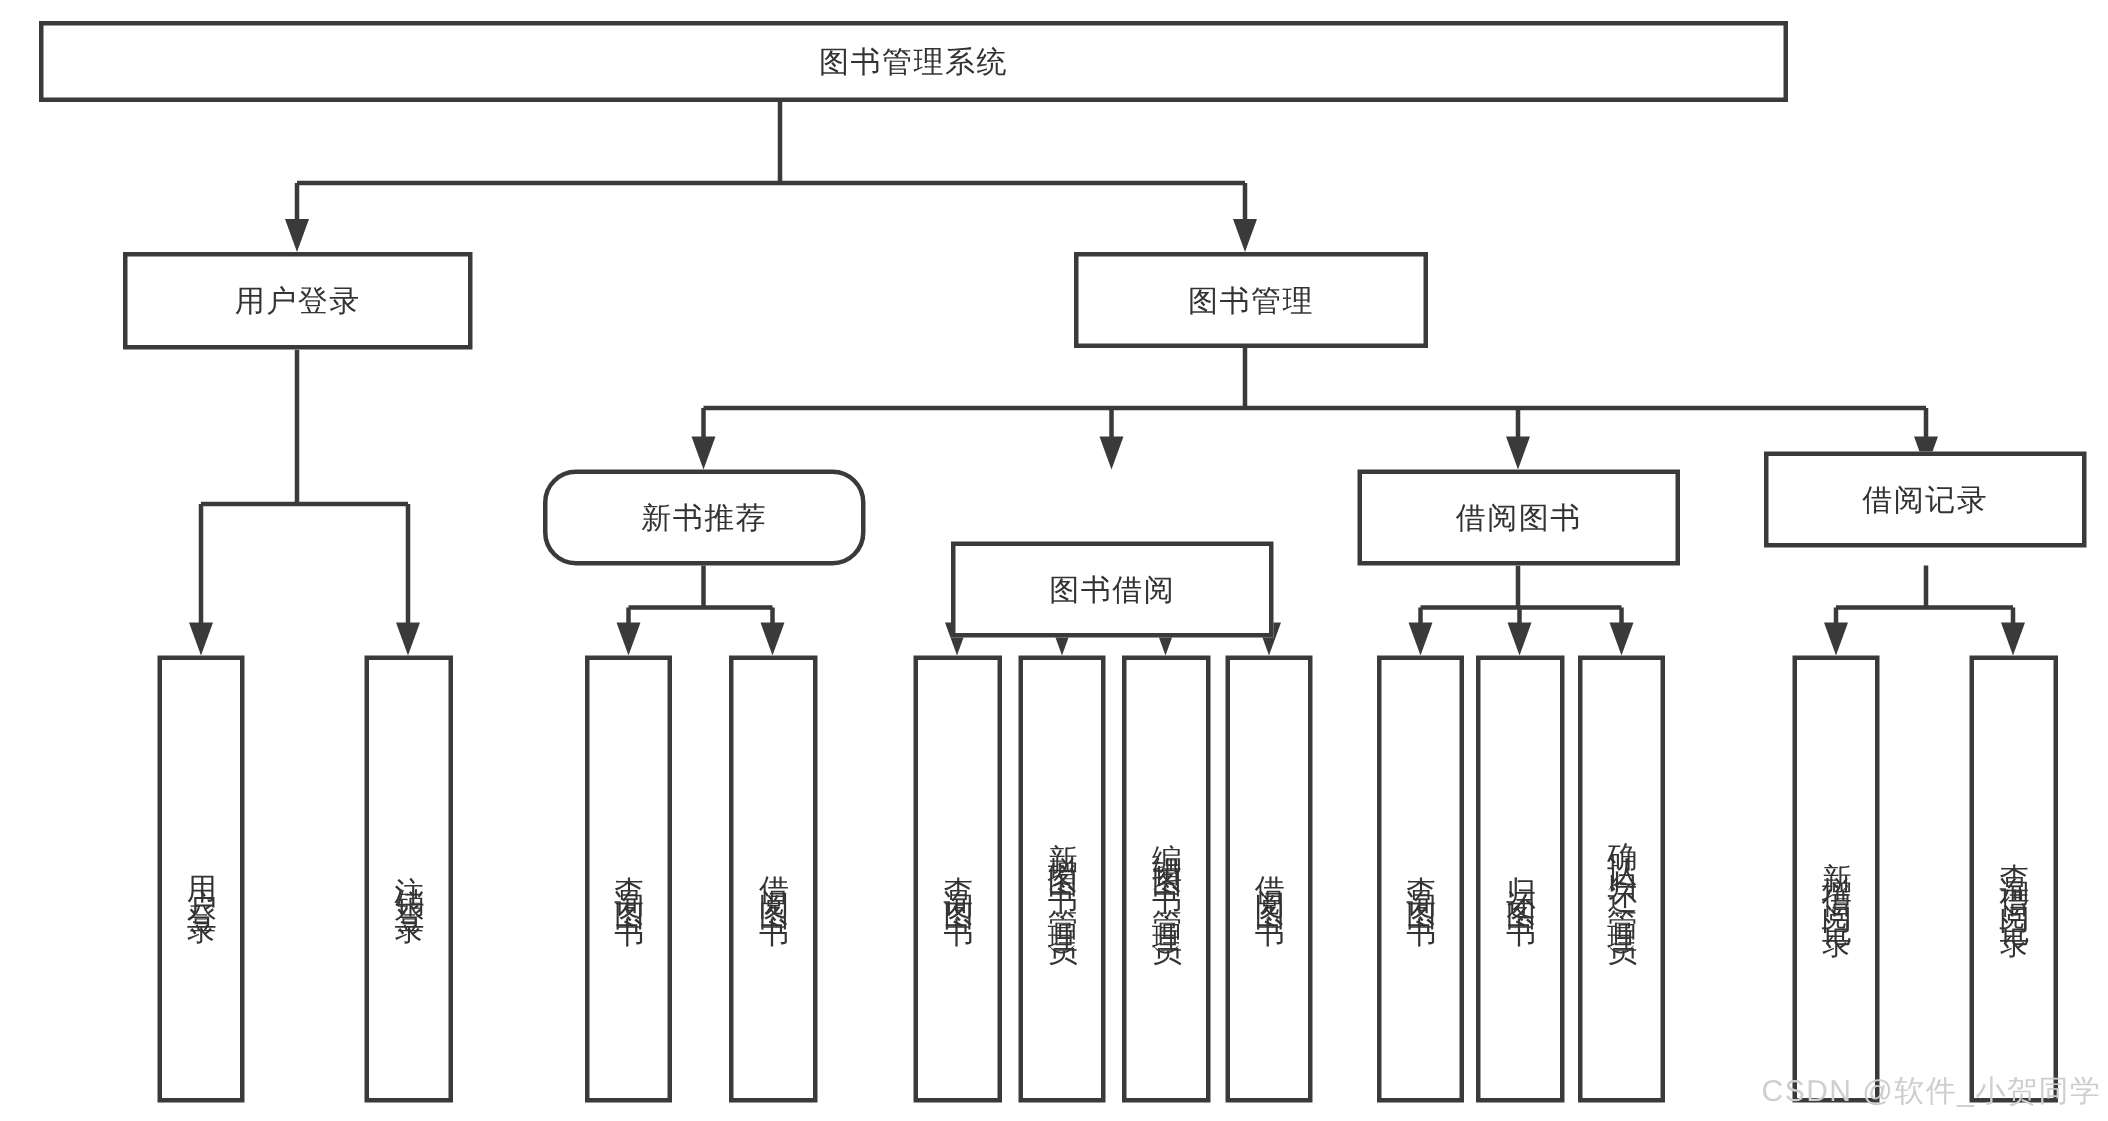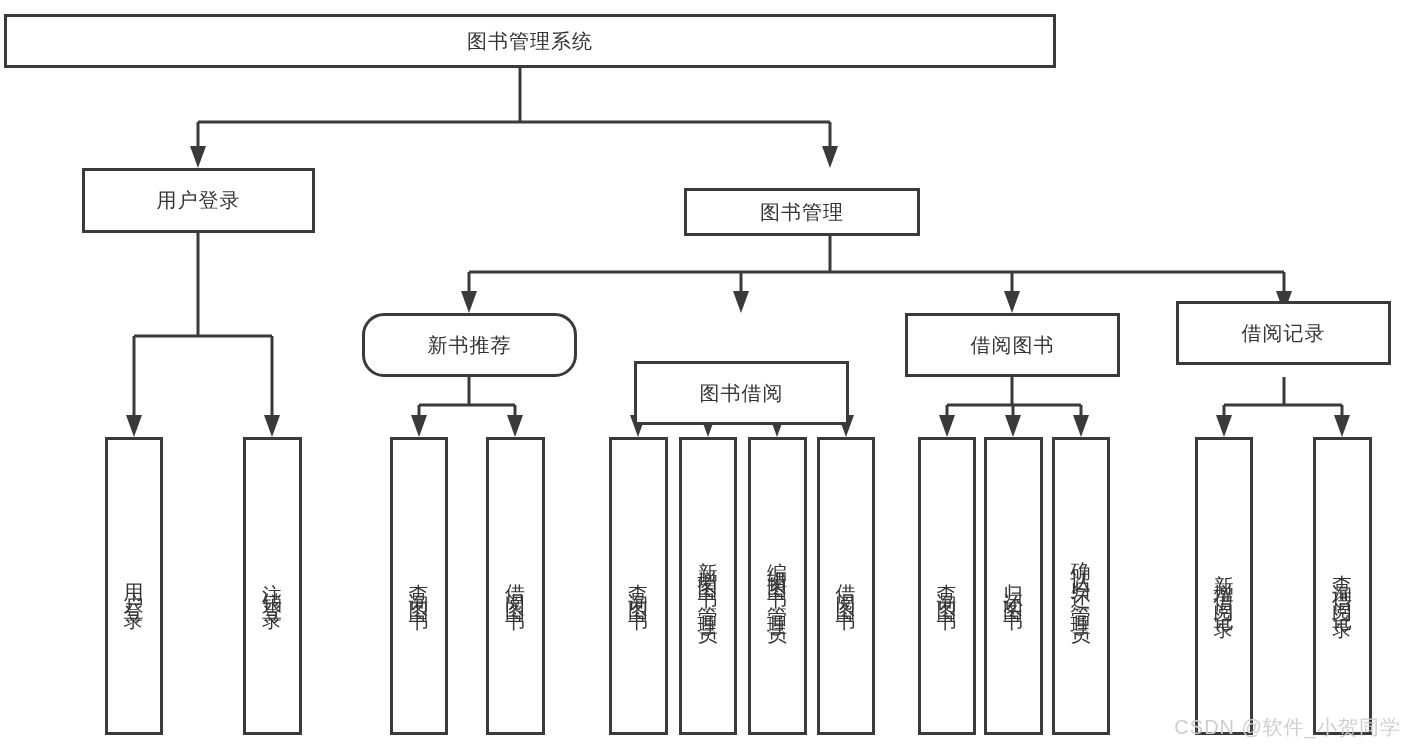--- a/index.html
+++ b/index.html
@@ -101,24 +101,24 @@
 
       <polygon points="939,415 955,415 947,437"></polygon>
       <polygon points="1005,415 1021,415 1013,437"></polygon>
       <polygon points="1073,415 1089,415 1081,437"></polygon>
 
       <polygon points="1216,415 1232,415 1224,437"></polygon>
       <polygon points="1334,415 1350,415 1342,437"></polygon>
     </g>
   </svg>
 
-  <div class="node" style="left:4px; top:14px; width:1052px; height:54px;">图书管理系统</div>
+  <div class="node" style="left:26px; top:14px; width:1166px; height:54px;">图书管理系统</div>
 
   <div class="node" style="left:82px; top:168px; width:233px; height:65px;">用户登录</div>
-  <div class="node" style="left:684px; top:168px; width:236px; height:48px;margin-top:20px;">图书管理</div>
+  <div class="node" style="left:716px; top:168px; width:236px; height:64px;">图书管理</div>
 
   <div class="node" style="left:362px; top:313px; width:215px; height:64px;border-radius:22px;">新书推荐</div>
   <div class="node" style="left:634px; top:313px; width:215px; height:64px;margin-top:48px;">图书借阅</div>
   <div class="node" style="left:905px; top:313px; width:215px; height:64px;">借阅图书</div>
   <div class="node" style="left:1176px; top:301px; width:215px; height:64px;">借阅记录</div>
 
   <div class="node leaf" style="left:105px; top:437px; width:58px; height:298px;">用户登录</div>
   <div class="node leaf" style="left:243px; top:437px; width:59px; height:298px;">注销登录</div>
 
   <div class="node leaf" style="left:390px; top:437px; width:58px; height:298px;">查询图书</div>

